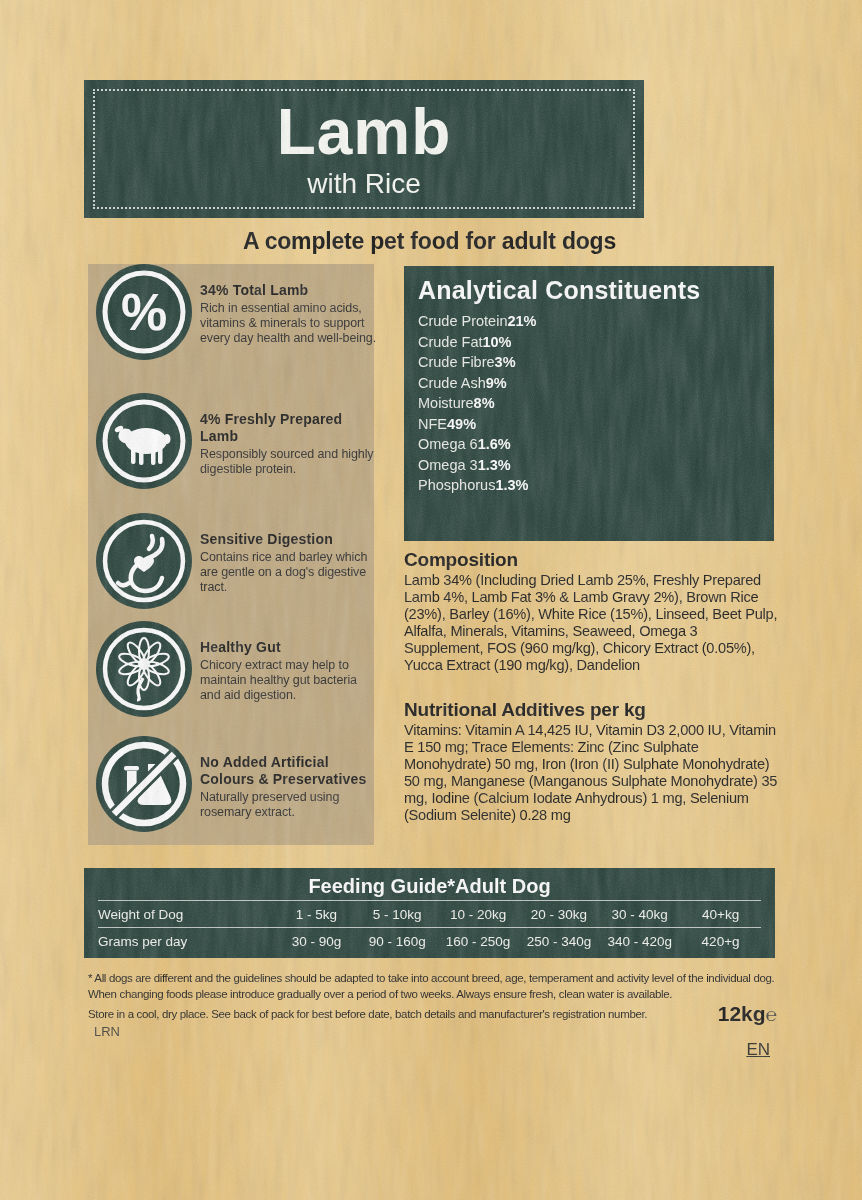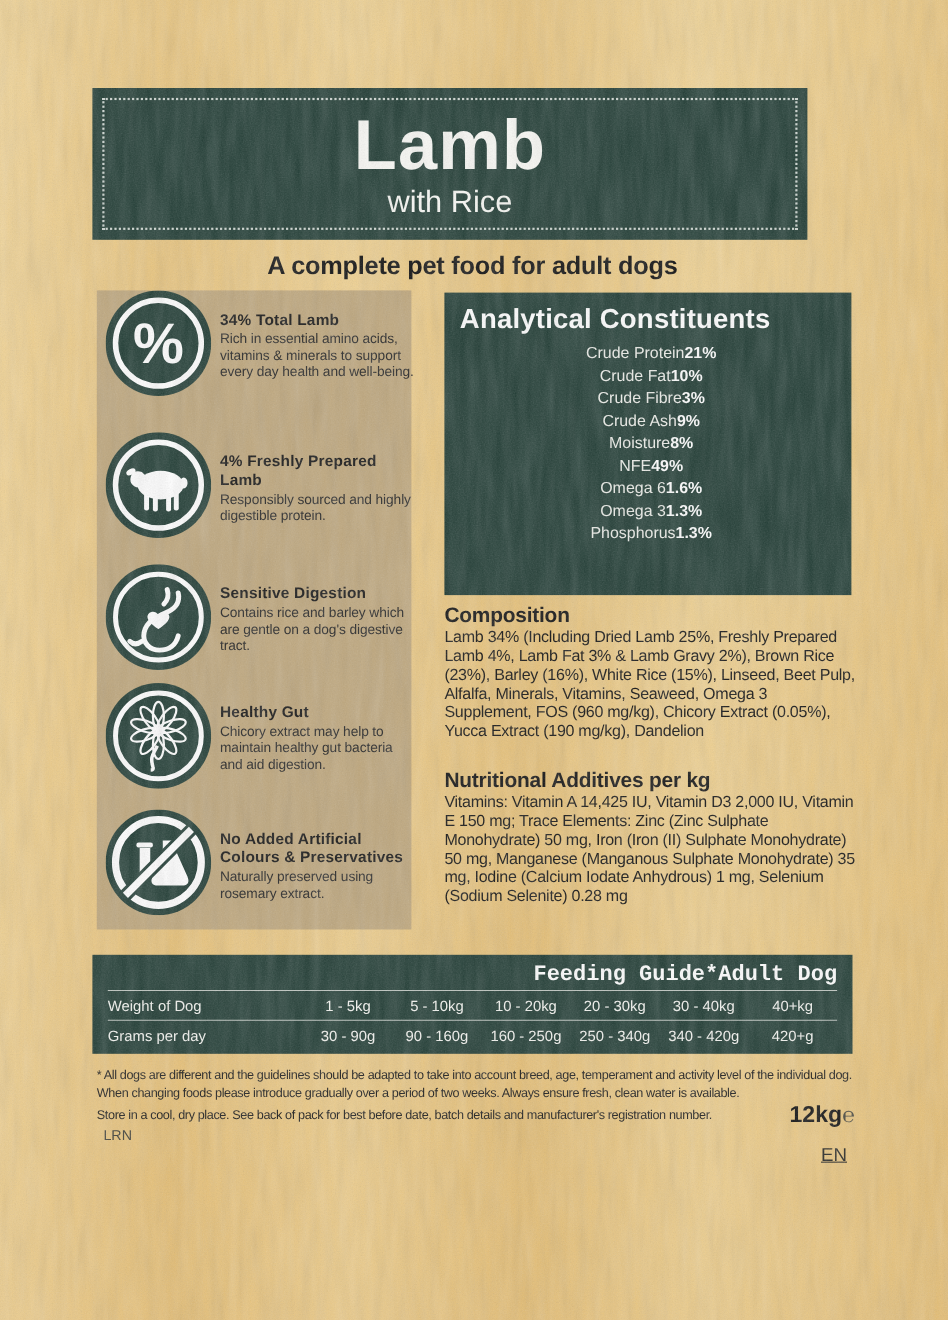--- a/index.html
+++ b/index.html
@@ -8,56 +8,56 @@
   .page { position:relative; width:862px; height:1200px; overflow:hidden;
           background-color:#eac67d;
           background-image:
             linear-gradient(90deg, rgba(255,240,200,.25) 0%, rgba(210,160,80,.12) 18%, rgba(255,240,200,.2) 37%, rgba(205,155,75,.14) 55%, rgba(255,244,205,.22) 74%, rgba(210,160,80,.12) 100%),
             linear-gradient(180deg, rgba(255,240,200,.10), rgba(205,150,70,.10));
         }
   .noise { position:absolute; inset:0; z-index:9; pointer-events:none; }
   .noise rect { width:862px; height:1200px; }
 
   
-  .header-box { position:absolute; left:84px; top:80px; width:650px; height:138px;
+  .header-box { position:absolute; left:84px; top:80px; width:560px; height:138px;
                 background:#1e3a32; display:flex; flex-direction:column; align-items:center; justify-content:center; z-index:2; }
   .header-border { position:absolute; inset:9px; border:2px dotted rgba(238,243,238,.85); pointer-events:none; }
   .header-title { color:#fafaf6; font-size:64px; font-weight:bold; line-height:1; letter-spacing:1px; }
   .header-sub { color:#fafaf6; font-size:28px; font-weight:normal; margin-top:6px; line-height:1; }
 
   .tagline { position:absolute; left:84px; top:228px; width:691px; text-align:center;
              font-size:23px; font-weight:bold; color:#0e0e0e; letter-spacing:-0.2px; z-index:2; }
 
   
   .panel { position:absolute; left:88px; top:264px; width:286px; height:581px; background:#bea67b; z-index:2; }
   .feature { position:absolute; left:8px; display:flex; gap:8px; } .f2 { top:129px; } .f3 { top:249px; } .f4 { top:357px; } .f5 { top:472px; }
   .feature-icon { width:96px; height:96px; flex:0 0 96px; }
   .feature-text { width:178px; margin-top:18px; }
   .feature-title { font-size:14px; font-weight:bold; color:#141414; letter-spacing:0.2px; line-height:1.22; margin-bottom:2px; }
   .feature-desc { font-size:12.5px; color:#242424; line-height:1.18; letter-spacing:-0.1px; }
 
   
   .analytical { position:absolute; left:404px; top:266px; width:370px; height:275px;
                 background:#1e3a32; color:#f2f2ee; padding:10px 8px 0 14px; z-index:2; }
   .analytical-title { font-size:25px; font-weight:bold; letter-spacing:0.2px; margin-bottom:8px; color:#ffffff; }
-  .a-row { display:flex; justify-content:center; align-items:baseline; height:20.5px; font-size:14.5px; }
+  .a-row { display:flex; justify-content:flex-start; align-items:baseline; height:20.5px; font-size:14.5px; }
   .a-label { font-weight:400; color:#edeee9; }
   .a-value { font-weight:bold; color:#ffffff; }
 
   
   .textblock { position:absolute; left:404px; width:376px; color:#101010; z-index:2; }
   .comp { top:549px; }
   .adds { top:699px; }
   .tb-title { font-size:19px; font-weight:bold; margin-bottom:1px; letter-spacing:-0.2px; }
   .tb-body { font-size:14.6px; line-height:1.17; letter-spacing:-0.25px; }
 
   
   .feeding { position:absolute; left:84px; top:868px; width:691px; height:90px; background:#1e3a32;
              color:#f5f5f1; padding:5px 14px 0 14px; z-index:2; }
-  .fg-head { display:flex; justify-content:flex-end; align-items:center; height:27px;font-family:Liberation Mono, monospace; }
+  .fg-head { display:flex; justify-content:center; align-items:center; height:27px; }
   .fg-title, .fg-dog { font-size:20px; font-weight:bold; color:#ffffff; }
   .fg-row { display:grid; grid-template-columns:178px repeat(6,1fr); align-items:center; height:27px;
             font-size:13.5px; border-top:1px solid rgba(245,245,240,.75); }
   .fg-row .lab { text-align:left; }
   .fg-row .cell { text-align:center; }
 
   
   .foot-note { position:absolute; left:88px; top:970px; width:690px; font-size:11.5px; color:#161616;
                line-height:1.4; letter-spacing:-0.35px; z-index:2; }
   .foot-store { position:absolute; left:88px; top:1008px; width:560px; font-size:11.5px; color:#161616;

